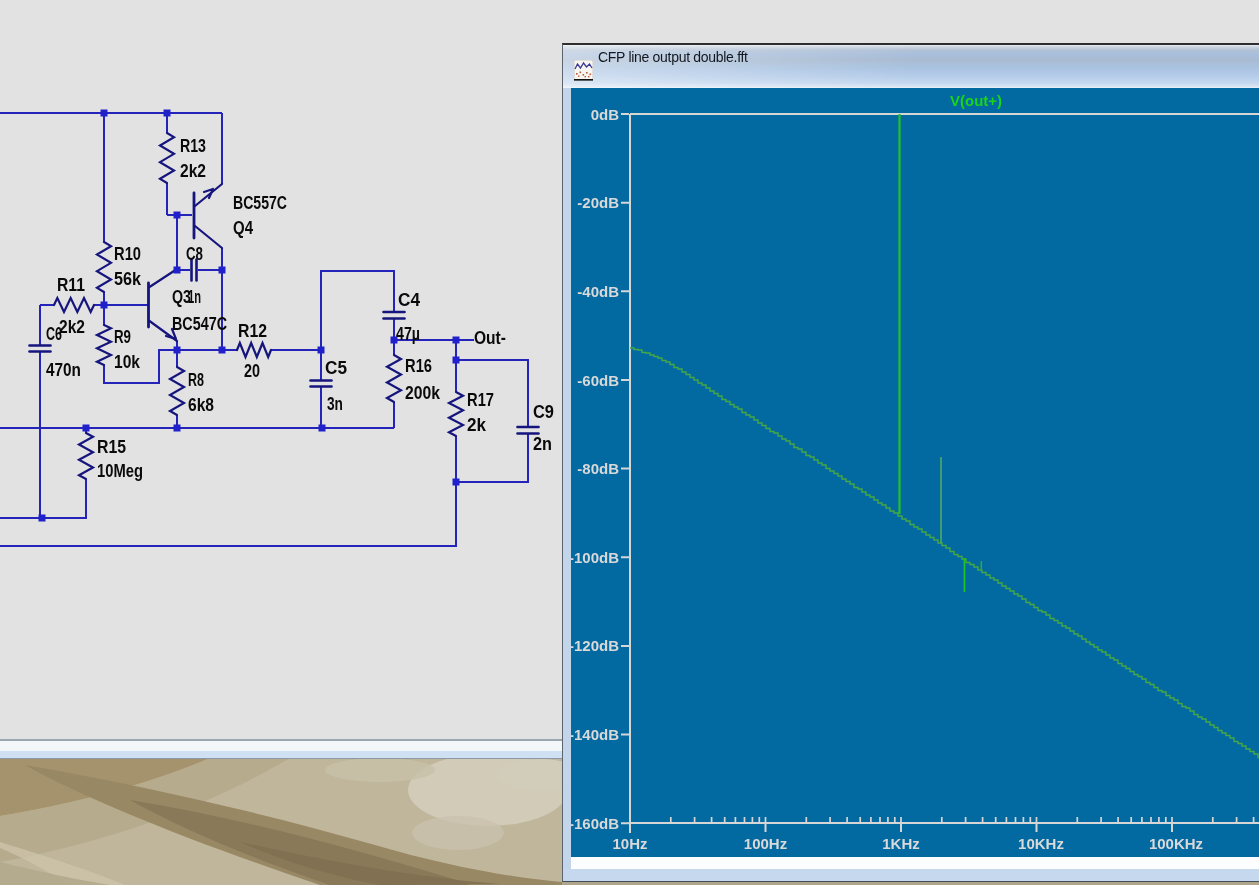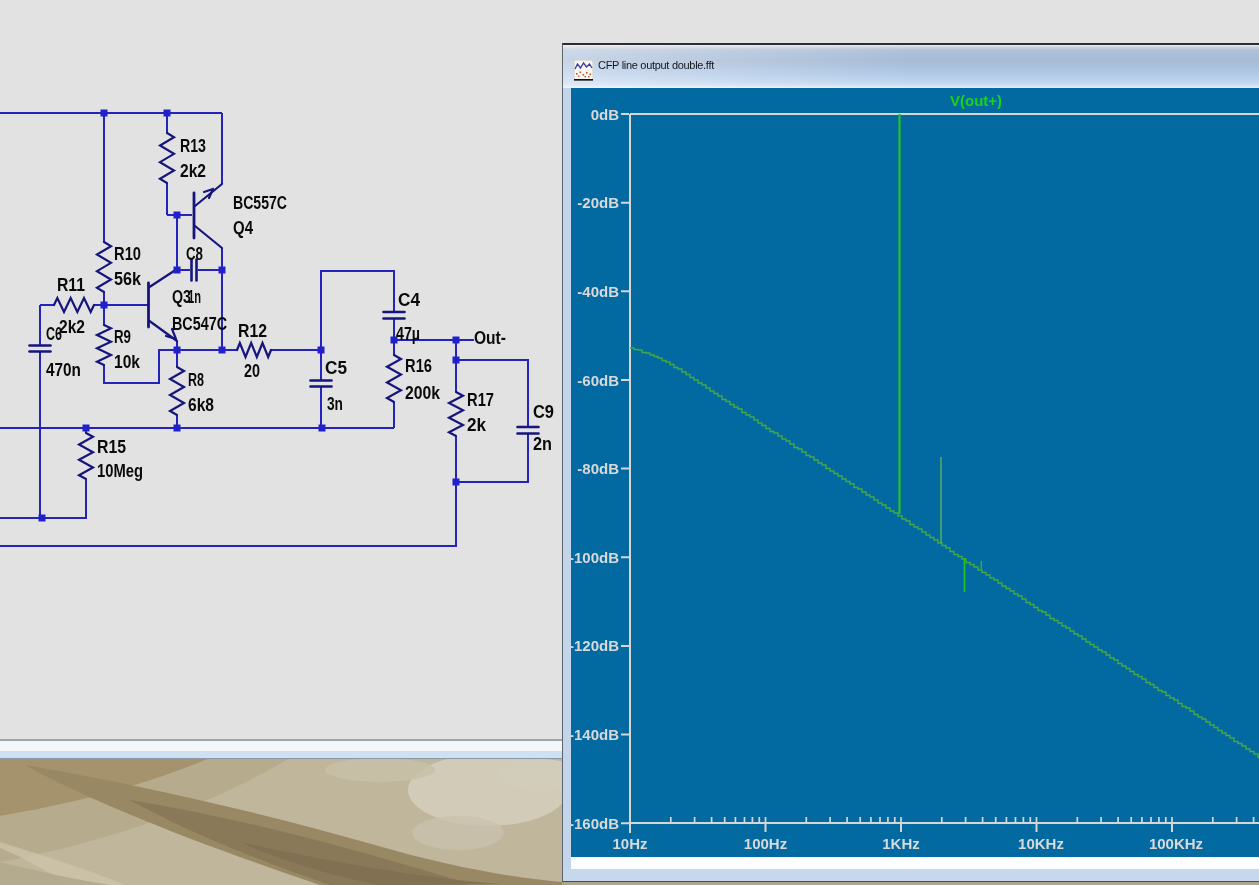--- a/index.html
+++ b/index.html
@@ -4,21 +4,21 @@
 body{width:1259px;height:885px;overflow:hidden;position:relative;font-family:"Liberation Sans",sans-serif;background:#c2b89f}
 #wall{position:absolute;left:0;top:0;width:1259px;height:885px}
 #graybg{position:absolute;left:0;top:0;width:1259px;height:759px;background:#e2e2e2}
 #schem{position:absolute;left:0;top:0;width:658px;height:759px}
 #schemclient{position:absolute;left:0;top:0;width:562px;height:739px;background:#e2e2e2}
 #schemframe{position:absolute;left:0;top:739px;width:562px;height:20px}
 #fft{position:absolute;left:562px;top:43px;width:697px;height:839px;background:#c3d5ea;border-top:2px solid #2e2e2e;border-left:1px solid #5c646c;border-bottom:1px solid #42505c;box-sizing:border-box}
 #title{position:absolute;left:0px;top:0px;width:696px;height:43px;background:linear-gradient(180deg,#e8edf3 0px,#ccd5e1 2px,#b2c2d6 5px,#a9bfdc 9px,#a9bbd2 15px,#aac3e1 23px,#b5cce9 31px,#c4d7ee 38px,#dce8f5 42px,#ecf2f9 43px)}
 #tlight{position:absolute;left:0;top:0;width:350px;height:43px;background:linear-gradient(90deg,rgba(255,255,255,0.38),rgba(255,255,255,0))}
 #ticon{position:absolute;left:11px;top:15px}
-#ttext{position:absolute;left:35px;top:14px;font-size:11px;color:#12181f;letter-spacing:-0.3px}
+#ttext{position:absolute;left:35px;top:4px;font-size:14px;color:#12181f;letter-spacing:-0.3px}
 #client{position:absolute;left:8px;top:43px;width:688px;height:769px;background:#0369a1}
 #botframe{position:absolute;left:8px;top:812px;width:688px;height:12px;background:#fbfdfe}
 #botframe2{position:absolute;left:0px;top:824px;width:696px;height:12px;background:#c6d8ee}
 </style></head><body>
 <svg id="wall" viewBox="0 0 1259 885">
 <rect x="0" y="0" width="1259" height="885" fill="#c0b69c"></rect>
 <path d="M0,758 L210,758 C140,788 65,805 0,816 Z" fill="#a4936d"></path>
 <path d="M0,816 C65,805 140,788 210,758 L290,758 C220,800 120,840 0,862 Z" fill="#b2a786" opacity="0.7"></path>
 <path d="M25,765 C140,785 260,812 375,845 C450,867 515,878 562,882 L562,885 L320,885 C210,848 90,802 25,765 Z" fill="#998864"></path>
 <path d="M130,800 C240,818 350,848 450,878 L470,885 L330,885 C250,858 180,828 130,800 Z" fill="#897858" opacity="0.95"></path>

